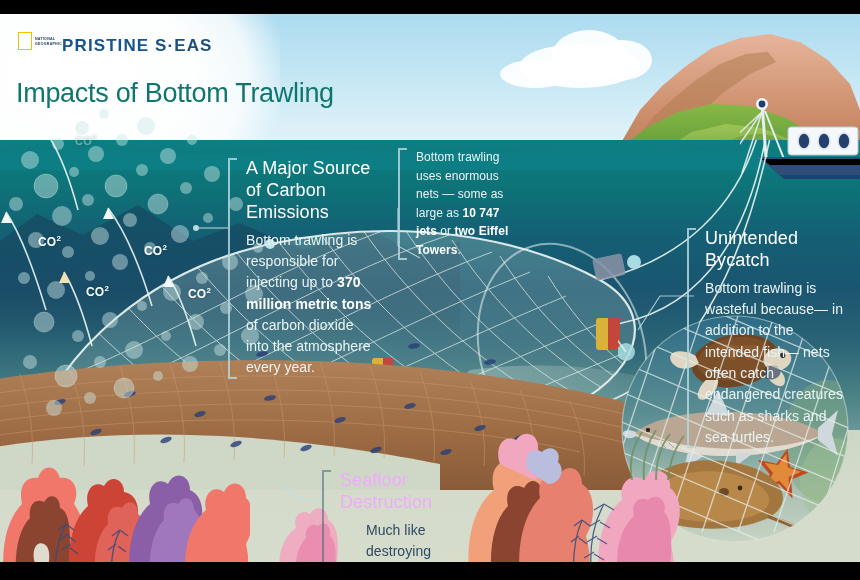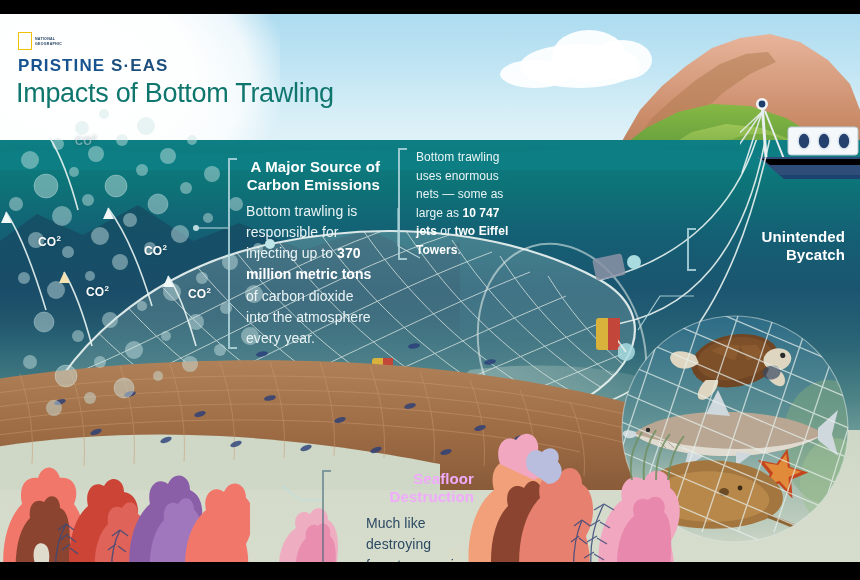--- a/index.html
+++ b/index.html
@@ -53,22 +53,22 @@
   
   .callout { position:absolute; }
   .callout .bracket {
     position:absolute; left:0; top:0; width:9px; height:100%;
     border-left:2px solid rgba(180,215,222,.85);
     border-top:2px solid rgba(180,215,222,.85);
     border-bottom:2px solid rgba(180,215,222,.85);
   }
   .callout .body { padding-left:18px; }
   .callout h2 {
-    font-size:15px; font-weight:bold; color:#ffffff; line-height:1.22;
-    letter-spacing:.1px; margin-bottom:6px;text-align:right;
+    font-size:18px; font-weight:normal; color:#ffffff; line-height:1.22;
+    letter-spacing:.1px; margin-bottom:6px;
   }
   .callout p {
     font-size:14px; color:#eaf4f5; line-height:1.52; letter-spacing:.05px;
   }
   .callout p b { font-weight:bold; color:#ffffff; }
 
   #callout-carbon  { left:228px; top:158px;  width:152px; }
   #callout-nets    { left:398px; top:148px;  width:122px; }
   #callout-nets p  { font-size:12px; line-height:1.55; }
   #callout-bycatch { left:687px; top:228px;  width:158px; }
@@ -574,21 +574,21 @@
     <g stroke="#bcdfe2" stroke-width="1.2" fill="none" opacity=".85">
       <path d="M228,228 L198,228"></path>
       <circle cx="196" cy="228" r="3" fill="#d6eef0" stroke="none"></circle>
       <path d="M398,208 L398,246 L420,258"></path>
       <path d="M694,296 L660,296 L638,330"></path>
       <path d="M322,500 L300,500 L282,486"></path>
     </g>
   </svg>
 
   <div class="brand">
-    <div style="display:flex;flex-direction:column;align-items:flex-start;justify-content:space-between;">
+    <div style="display:flex;flex-direction:row;align-items:flex-start;justify-content:space-between;">
       <div style="display:flex;align-items:center;gap:3px;">
         <div class="ng-logo"></div>
         <div>
           <div class="ng-word">NATIONAL</div>
           <div class="ng-word">GEOGRAPHIC</div>
         </div>
       </div>
       <div class="ps-word">
         <span>PRISTINE</span> <span class="seas">S·EAS</span>
       </div>
@@ -609,20 +609,21 @@
     <div class="bracket"></div>
     <div class="body">
       <p><span>Bottom trawling uses enormous nets — some as large as </span><b>10 747 jets</b><span> or </span><b>two Eiffel Towers</b><span>.</span></p>
     </div>
   </div>
 
   <div class="callout" id="callout-bycatch">
     <div class="bracket"></div>
     <div class="body">
       <h2>Unintended Bycatch</h2>
+      <p>Bottom trawling is wasteful because— in addition to the intended fish— nets often catch endangered creatures such as sharks and sea turtles.</p>
     </div>
   </div>
 
   <div class="callout" id="callout-seafloor">
     <div class="bracket"></div>
     <div class="body">
       <h2>Seafloor Destruction</h2>
       <p>Much like destroying forests, scraping up the seafloor causes irreparable harm to marine life and our climate.</p>
     </div>
   </div>

